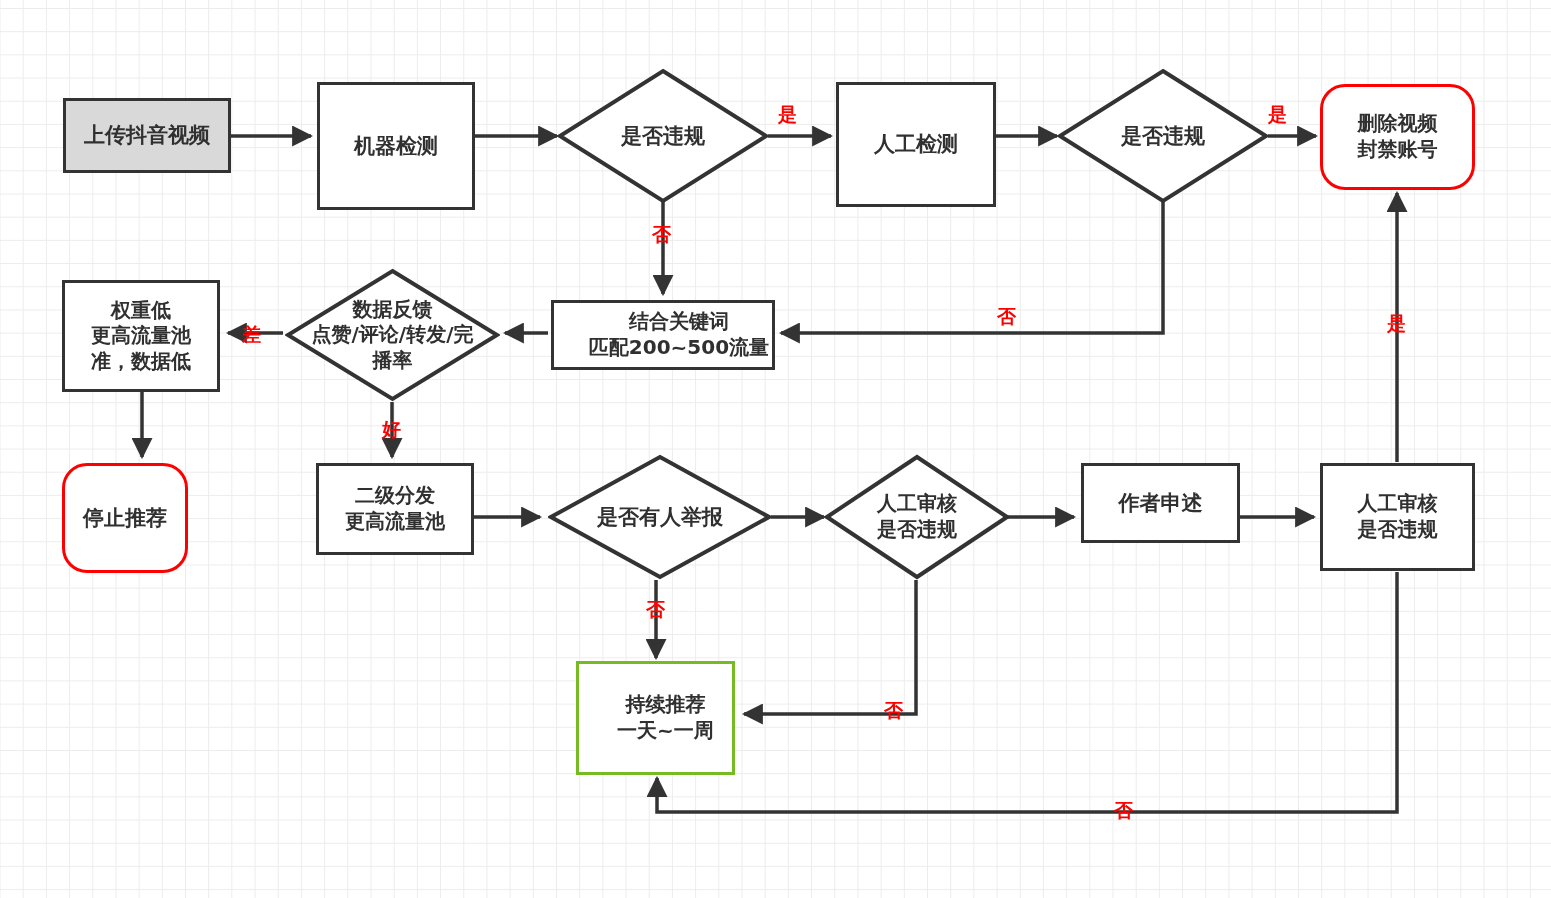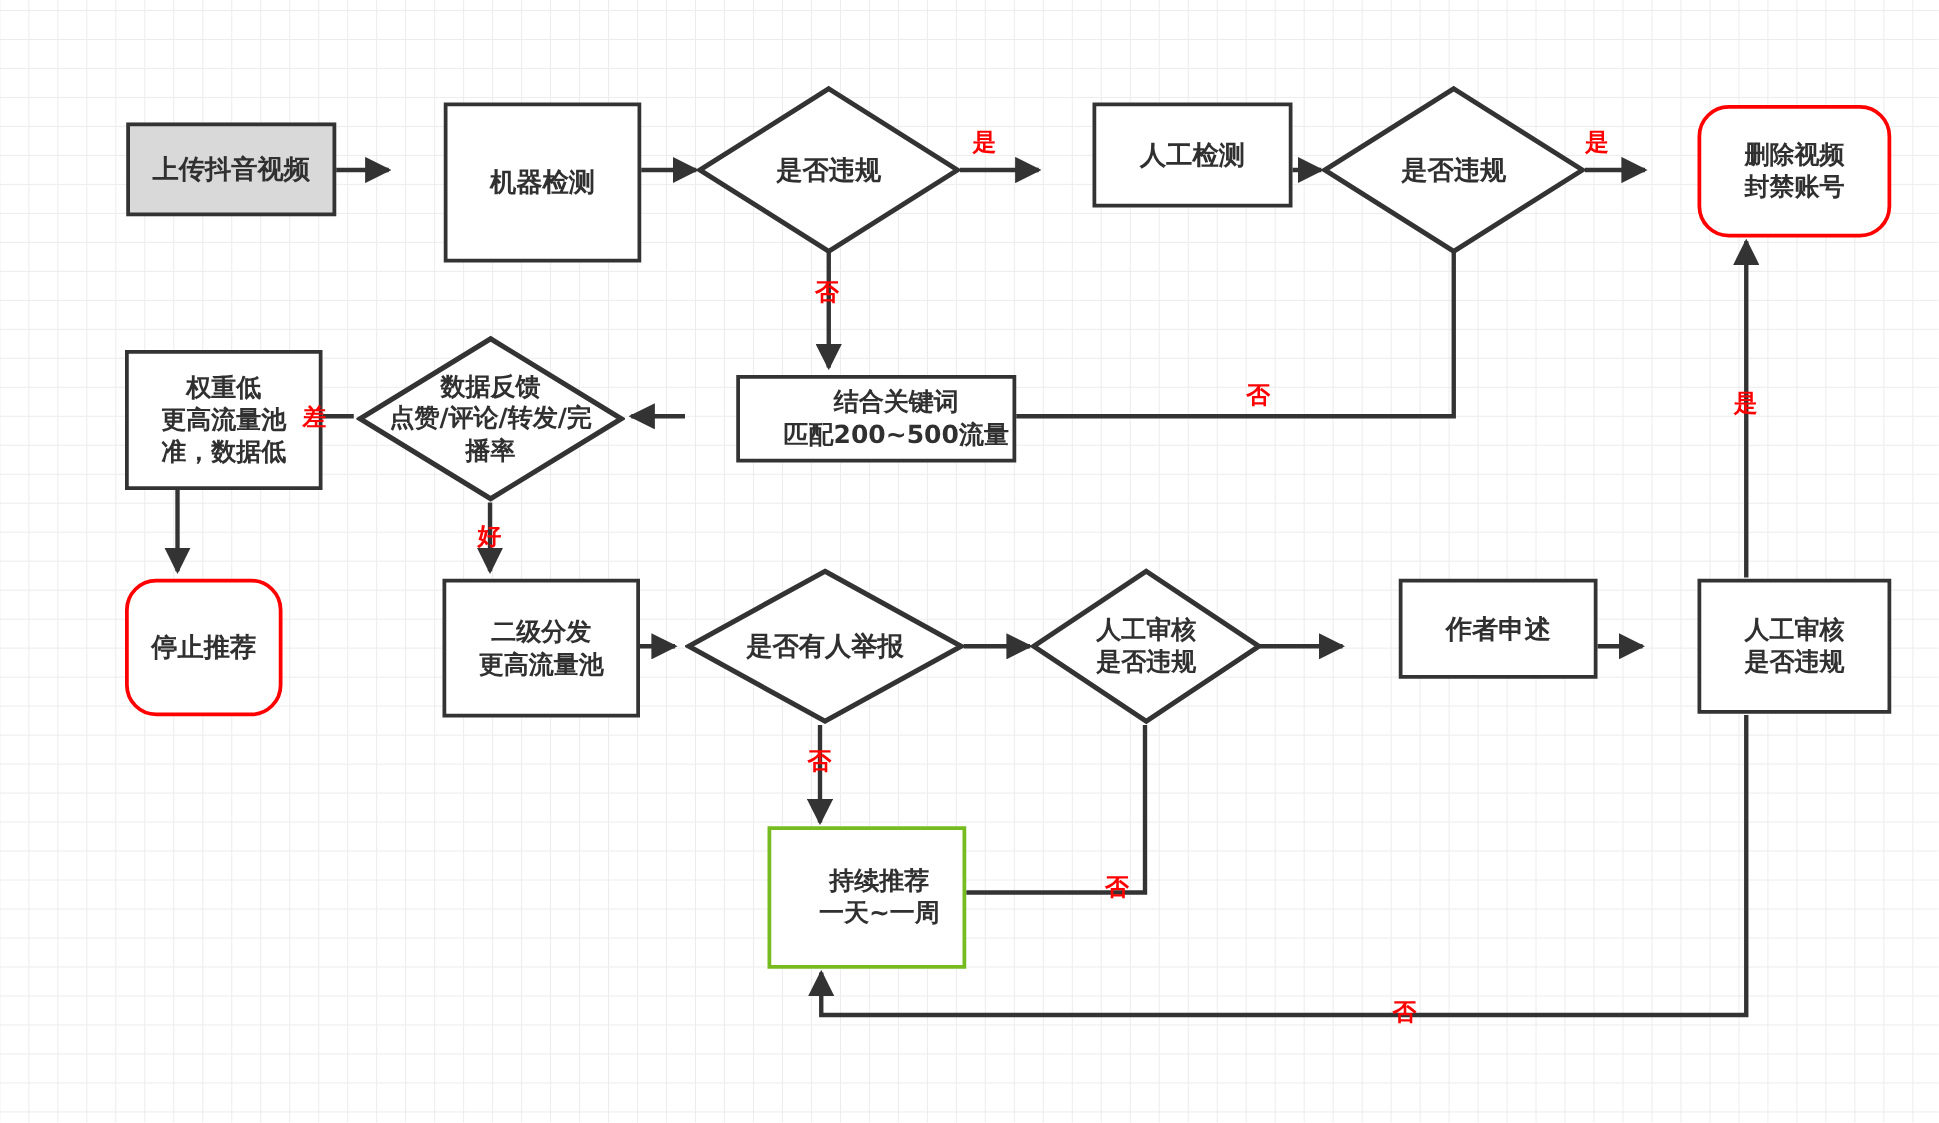--- a/index.html
+++ b/index.html
@@ -40,21 +40,20 @@
     text-align: center;
     color: #303030;
     font-weight: bold;
     line-height: 1.28;
     white-space: pre-line;
     z-index: 3;
   }
   .node.rect {
     background: #ffffff;
     border: 3px solid #333333;
-    margin-left: 38px;
   }
   .node.rect.gray {
     background: #d9d9d9;
   }
   .node.rect.redline {
     border-color: #ff0000;
     border-radius: 25px;
   }
   .node.rect.greenline {
     border-color: #76bc21;
@@ -146,21 +145,21 @@
     <span>机器检测</span>
   </div>
 
   <div class="node diamond" style="left:557px; top:68px; width:212px; height:136px; font-size:21px;">
     <svg class="dmd-shape" viewBox="0 0 212 136" preserveAspectRatio="none">
       <polygon points="106,3 209,68 106,133 3,68" fill="#ffffff" stroke="#333333" stroke-width="4" vector-effect="non-scaling-stroke"></polygon>
     </svg>
     <span class="dmd-label">是否违规</span>
   </div>
 
-  <div class="node rect" style="left:836px; top:82px; width:160px; height:84px; font-size:21px;">
+  <div class="node rect" style="left:836px; top:82px; width:160px; height:125px; font-size:21px;">
     <span>人工检测</span>
   </div>
 
   <div class="node diamond" style="left:1057px; top:68px; width:212px; height:136px; font-size:21px;">
     <svg class="dmd-shape" viewBox="0 0 212 136" preserveAspectRatio="none">
       <polygon points="106,3 209,68 106,133 3,68" fill="#ffffff" stroke="#333333" stroke-width="4" vector-effect="non-scaling-stroke"></polygon>
     </svg>
     <span class="dmd-label">是否违规</span>
   </div>
 
@@ -186,21 +185,21 @@
   <div class="node rect" style="left:62px; top:280px; width:158px; height:112px; font-size:20px;">
     <span>权重低
 更高流量池
 准，数据低</span>
   </div>
 
   <div class="node rect redline" style="left:62px; top:463px; width:126px; height:110px; font-size:21px;justify-content:center;">
     <span>停止推荐</span>
   </div>
 
-  <div class="node rect" style="left:316px; top:463px; width:158px; height:111px; font-size:20px;">
+  <div class="node rect" style="left:316px; top:463px; width:158px; height:92px; font-size:20px;">
     <span>二级分发
 更高流量池</span>
   </div>
 
   <div class="node diamond" style="left:548px; top:454px; width:224px; height:126px; font-size:21px;">
     <svg class="dmd-shape" viewBox="0 0 224 126" preserveAspectRatio="none">
       <polygon points="112,3 221,63 112,123 3,63" fill="#ffffff" stroke="#333333" stroke-width="4" vector-effect="non-scaling-stroke"></polygon>
     </svg>
     <span class="dmd-label">是否有人举报</span>
   </div>

